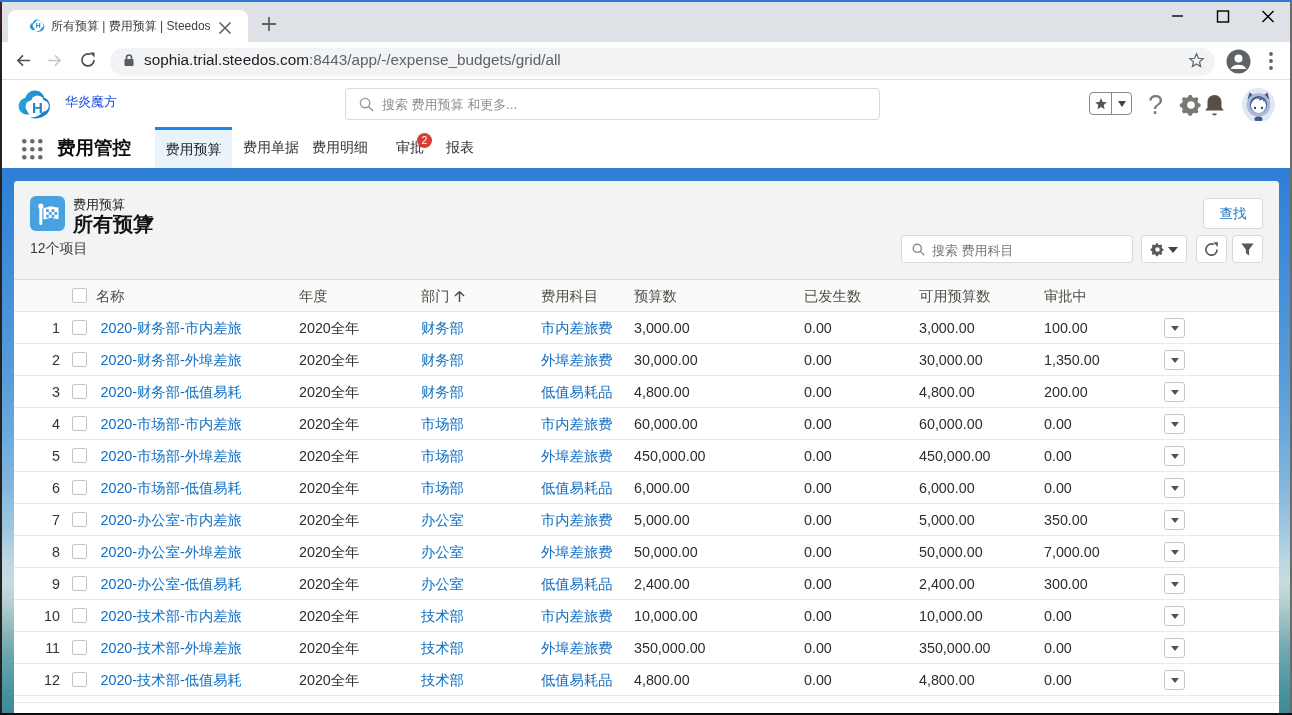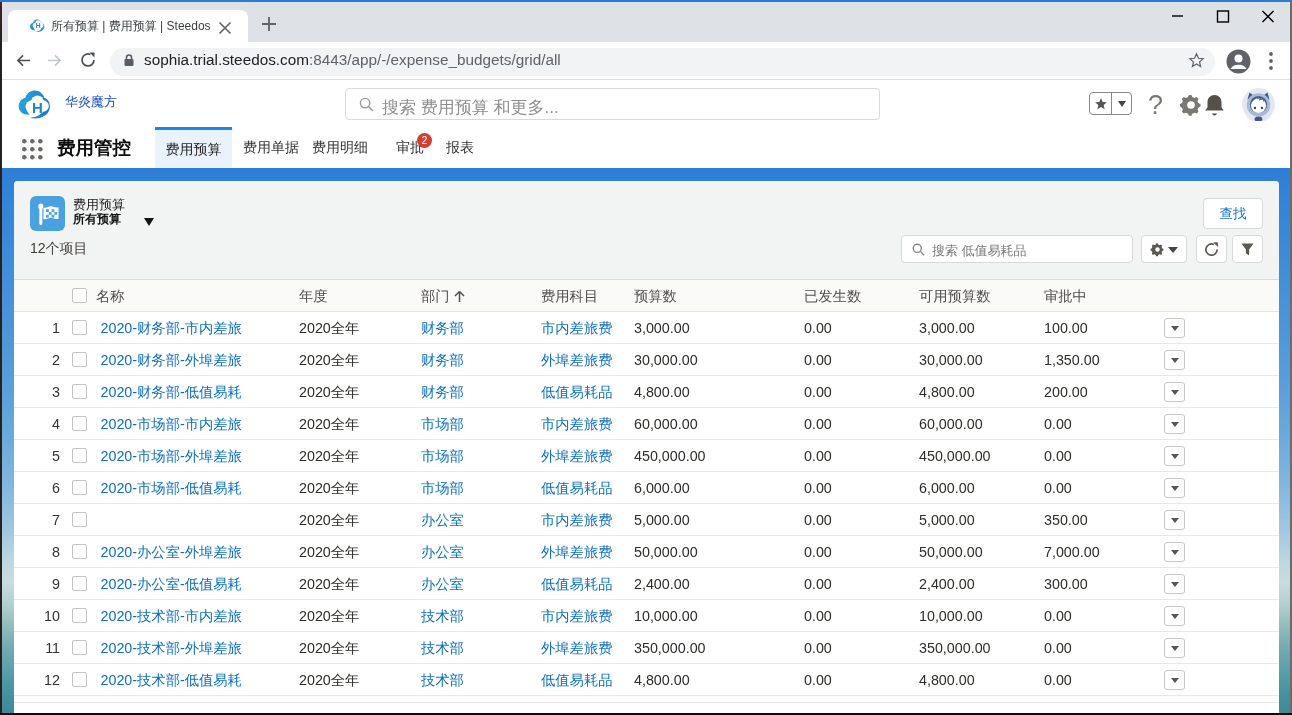--- a/index.html
+++ b/index.html
@@ -26,39 +26,39 @@
 
 #addrbar { left:0; top:42px; width:1292px; height:38px; background:#fff; border-bottom:1px solid #dfe1e5; }
 #urlpill { left:110px; top:48px; width:1105px; height:28px; background:#f1f3f4; border-radius:14px; }
 #urltext { left:144px; top:51px; font-size:15.3px; color:#202124; white-space:nowrap; }
 #urltext .gray { color:#5f6368; }
 
 
 #appheader { left:2px; top:81px; width:1288px; height:87px; background:#fff; }
 #logotext { left:65px; top:93px; font-size:13px; color:#1d4ed8; }
 #hsearch { left:345px; top:88px; width:535px; height:32px; border:1px solid #d9d9d9; border-radius:4px; background:#fff; }
-#hsearch span { position:absolute; left:36px; top:7px; font-size:17px; color:#8e8e8e; }
+#hsearch span { position:absolute; left:36px; top:7px; font-size:13px; color:#8e8e8e; }
 #navrow { left:2px; top:127px; width:1288px; height:41px; background:#fff; }
 #waffle { left:22px; top:139px; }
 #apptitle { left:57px; top:135px; font-size:18.5px; font-weight:bold; color:#0d0d0d; }
 .navtab { top:0px; height:41px; line-height:41px; font-size:14px; color:#333; text-align:center; }
 #tab-active { left:155px; width:77px; background:#eaf3fb; border-top:3px solid #1589ee; line-height:38px; color:#222; }
 .badge { position:absolute; background:#d53f32; color:#fff; border-radius:50%; width:15px; height:15px; font-size:10.5px; line-height:15px; text-align:center; }
 
 
 #content { left:2px; top:168px; width:1288px; height:545px;
   background:linear-gradient(180deg,
     #2e7ed6 0%, #3787d8 10%, #4892d9 25%, #579cda 38%, #68a8dc 48%,
     #82b6de 58%, #9fc6e0 66%, #bcd6e2 72%, #c8dcdf 76%, #b4cfd0 80%,
     #93bcbe 84%, #74aab2 88%, #569ca9 93%, #45909f 97%, #3f8897 100%); }
 #card { left:12px; top:13px; width:1265px; height:532px; background:#fff; border-radius:4px 4px 0 0; position:absolute; }
 #cardhead { left:0; top:0; width:1265px; height:99px; background:#f2f3f3; border-bottom:1px solid #dddcda; border-radius:4px 4px 0 0; position:absolute; }
 #objicon { left:16px; top:15px; width:35px; height:35px; background:#4aa1df; border-radius:6px; position:absolute; }
 #objlabel { left:59px; top:15px; font-size:13px; color:#232220; position:absolute; }
-#viewname { left:59px; top:30px; font-size:12px; font-weight:bold; color:#141413; position:absolute; }
+#viewname { left:59px; top:30px; font-size:20px; font-weight:bold; color:#141413; position:absolute; }
 #viewcaret { left:130px; top:37px; position:absolute; width:0; height:0; border-left:5.5px solid transparent; border-right:5.5px solid transparent; border-top:8px solid #141413; }
 #count { left:16px; top:59px; font-size:14px; color:#3d3b38; position:absolute; }
 #findbtn { left:1189px; top:17px; width:60px; height:31px; background:#fff; border:1px solid #d8d8d8; border-radius:4px; position:absolute; font-size:13.5px; color:#1672c5; text-align:center; line-height:29px; }
 #lsearch { left:887px; top:54px; width:232px; height:28px; background:#fff; border:1px solid #d8d8d8; border-radius:4px; position:absolute; }
 #lsearch span { position:absolute; left:30px; top:6px; font-size:13px; color:#777; }
 .toolbtn { position:absolute; top:54px; height:28px; background:#fff; border:1px solid #d8d8d8; border-radius:4px; }
 
 
 #table { position:absolute; left:0; top:99px; width:1265px; }
 .thr { position:absolute; left:0; width:1265px; height:32px; background:#fafaf9; border-bottom:1px solid #e5e5e4; }
@@ -239,21 +239,21 @@
       <div id="objlabel">费用预算</div>
       <div id="viewname">所有预算</div>
       <div id="viewcaret"></div>
       <div id="count">12个项目</div>
       <div id="findbtn">查找</div>
       <div id="lsearch">
         <svg style="position:absolute;left:10px;top:7px" width="13" height="13" viewBox="0 0 16 16">
             <circle cx="6.5" cy="6.5" r="5" stroke="#8a8886" stroke-width="1.7" fill="none"></circle>
             <path d="M10.3 10.3 L15 15" stroke="#8a8886" stroke-width="1.7"></path>
           </svg>
-        <span>搜索 低值易耗品</span>
+        <span>搜索 费用科目</span>
       </div>
       <div class="toolbtn" id="btn-gear" style="left:1127px; width:46px;">
         <svg style="position:absolute;left:8px;top:6px" width="15" height="15" viewBox="0 0 24 24">
             <path fill="#5b5954" d="M12 8.4 a3.6 3.6 0 1 0 0 7.2 a3.6 3.6 0 0 0 0-7.2 z M21.5 13.6 l-2.2 1.1 c-.14.66-.4 1.28-.73 1.85 l.85 2.3 -1.75 1.75 -2.3-.85 c-.57.34-1.2.6-1.85.73 l-1.1 2.2 h-2.5 l-1.1-2.2 c-.66-.14-1.28-.4-1.85-.73 l-2.3.85 -1.75-1.75 .85-2.3 c-.34-.57-.6-1.2-.73-1.85 l-2.2-1.1 v-2.5 l2.2-1.1 c.14-.66.4-1.28.73-1.85 l-.85-2.3 1.75-1.75 2.3.85 c.57-.34 1.2-.6 1.85-.73 l1.1-2.2 h2.5 l1.1 2.2 c.66.14 1.28.4 1.85.73 l2.3-.85 1.75 1.75 -.85 2.3 c.34.57.6 1.2.73 1.85 l2.2 1.1z"></path>
           </svg>
         <div style="position:absolute;left:26px;top:11px;width:0;height:0;border-left:5px solid transparent;border-right:5px solid transparent;border-top:6px solid #444;"></div>
       </div>
       <div class="toolbtn" id="btn-refresh" style="left:1182px; width:31px;">
         <svg style="position:absolute;left:7px;top:6px" width="15" height="15" viewBox="0 0 16 16">
             <path d="M14 8 A6 6 0 1 1 10.5 2.6" stroke="#5b5954" stroke-width="1.8" fill="none"></path>
@@ -366,20 +366,21 @@
           <div class="cell num c-n2">0.00</div>
           <div class="cell num c-n3">6,000.00</div>
           <div class="cell num c-n4">0.00</div>
           <div class="rowbtn">
             <i></i>
           </div>
         </div>
         <div class="row" style="top:224px">
           <div class="cell rnum">7</div>
           <div class="cb"></div>
+          <div class="cell link c-name">2020-办公室-市内差旅</div>
           <div class="cell c-year">2020全年</div>
           <div class="cell link c-dept">办公室</div>
           <div class="cell link c-subj">市内差旅费</div>
           <div class="cell num c-n1">5,000.00</div>
           <div class="cell num c-n2">0.00</div>
           <div class="cell num c-n3">5,000.00</div>
           <div class="cell num c-n4">350.00</div>
           <div class="rowbtn">
             <i></i>
           </div>

